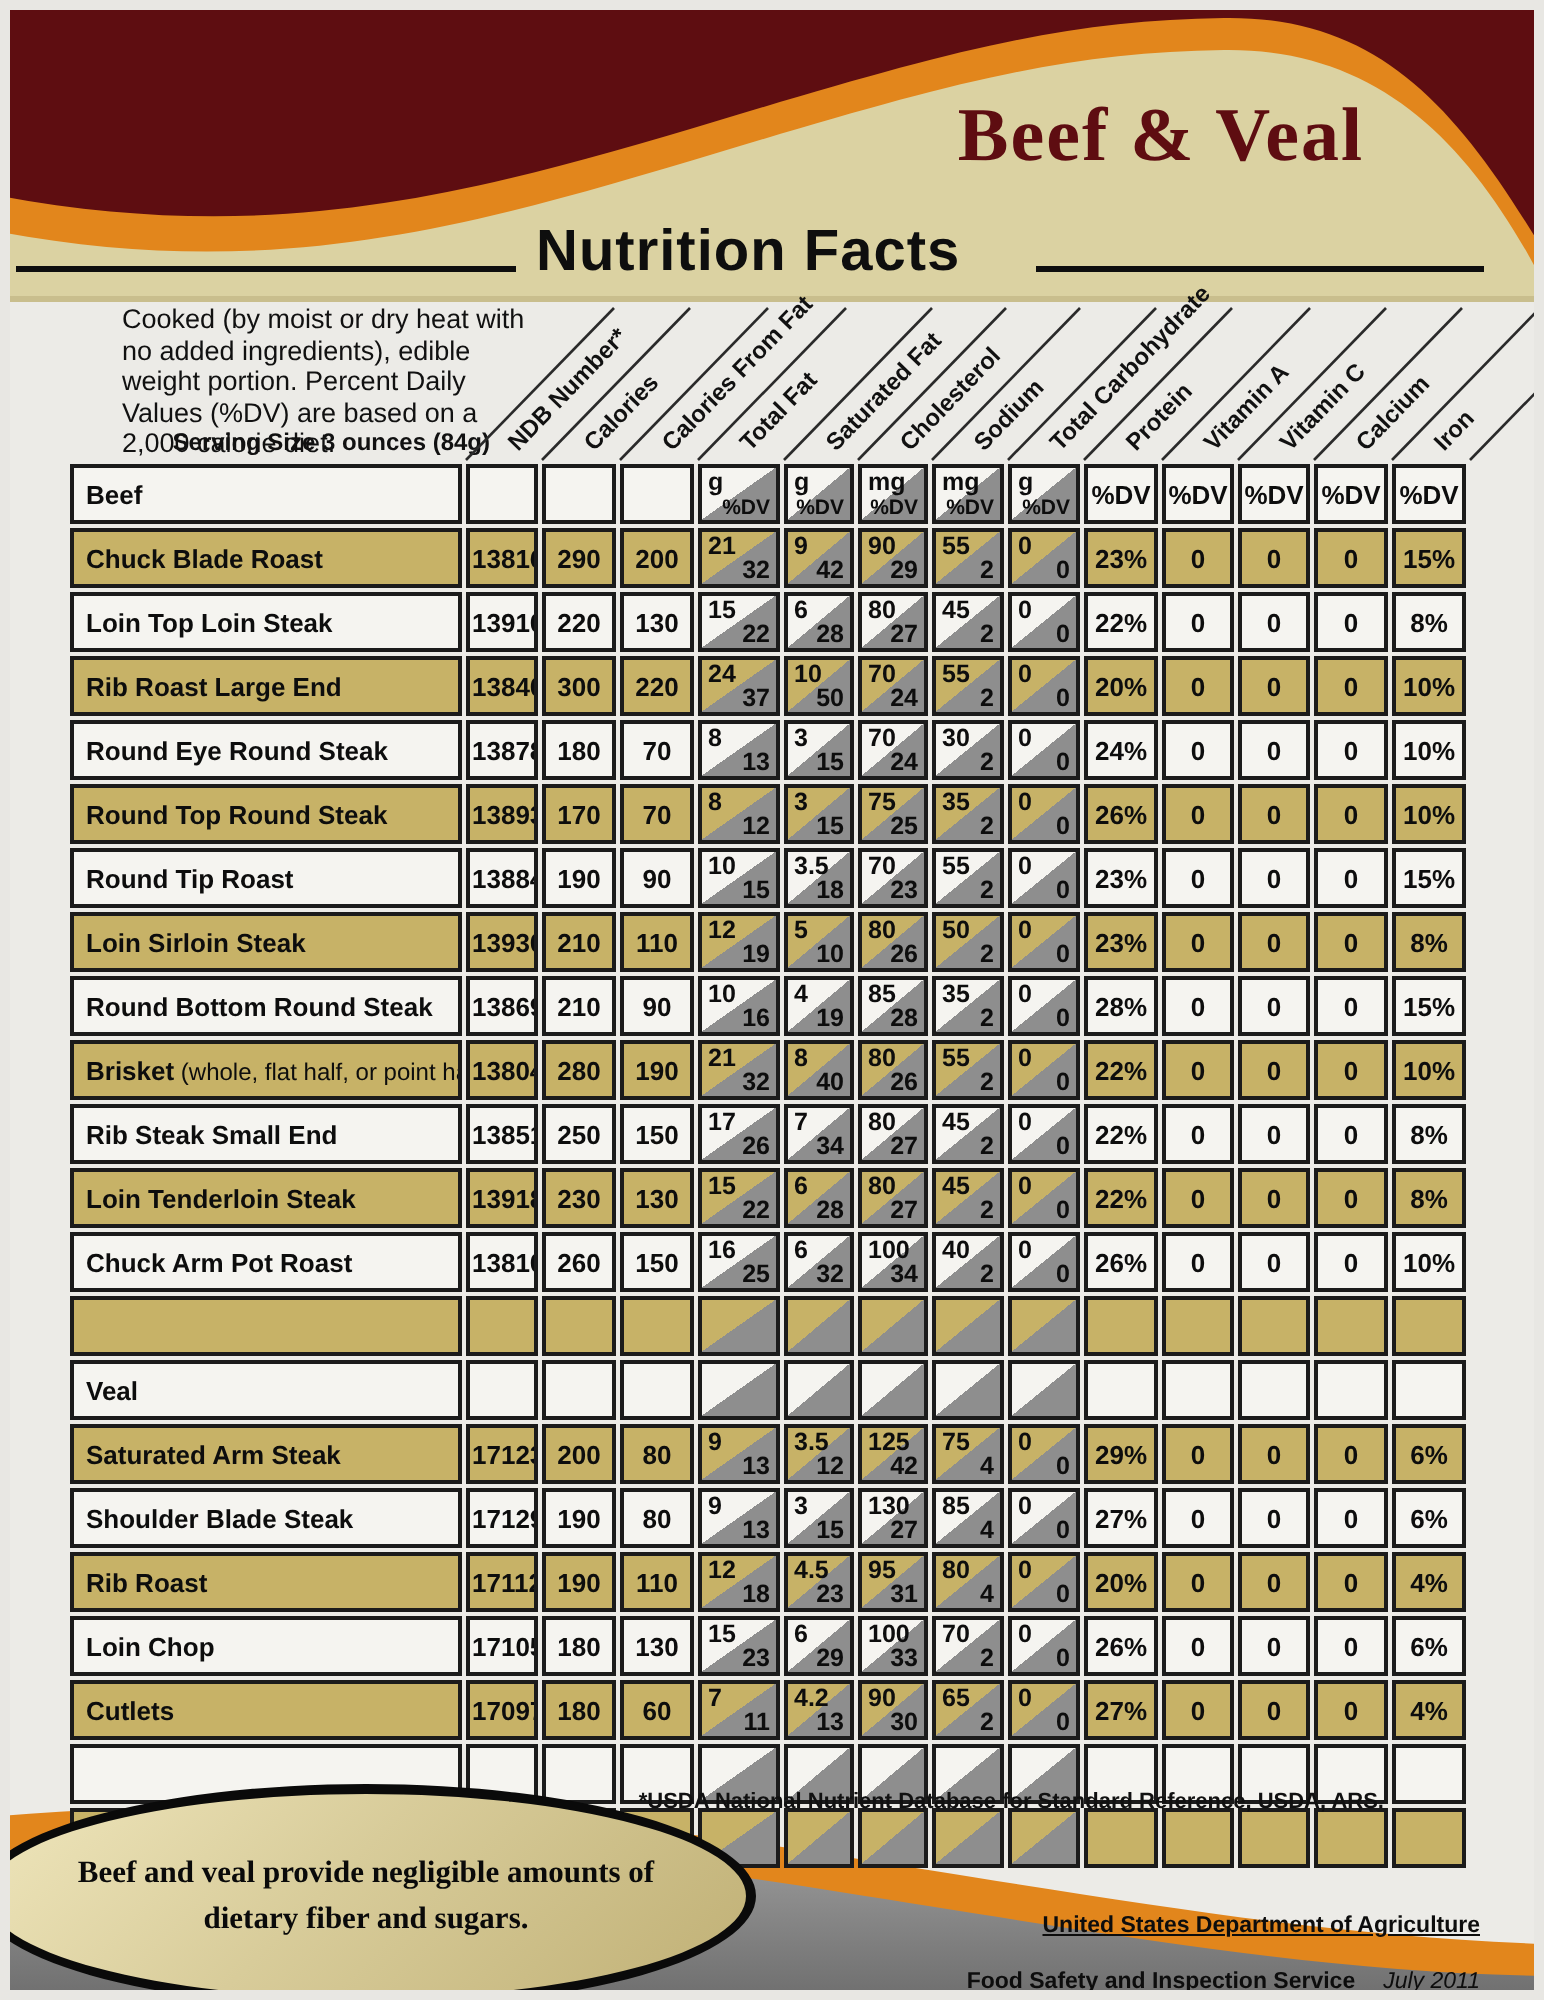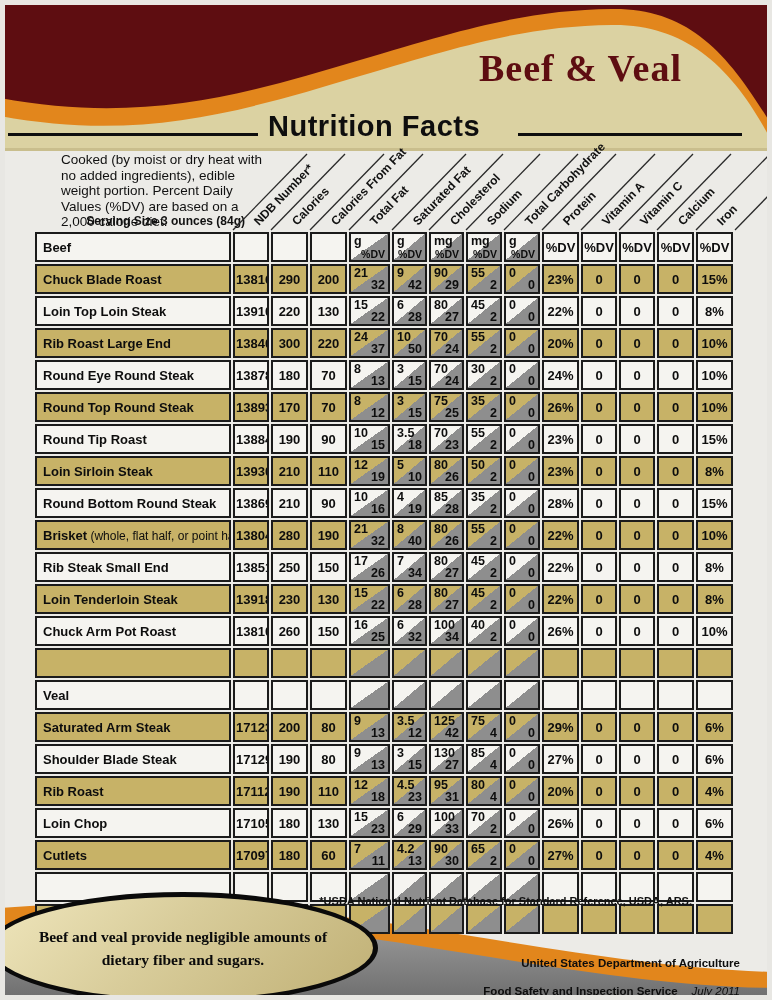--- a/index.html
+++ b/index.html
@@ -61,21 +61,21 @@
     position:absolute;left:-12px;top:892px;width:380px;height:102px;z-index:3;
     border:5px solid #0a0a0a;border-radius:50%;
     background:linear-gradient(135deg,#EFE6BC 0%,#D8CC9A 45%,#C0B075 100%);
     display:flex;align-items:center;justify-content:center;text-align:center;
   }
   .note-ellipse .txt{
     width:310px;font-family:"Liberation Serif",serif;font-weight:bold;font-size:15.5px;
     line-height:1.5;color:#0a0a0a;
   }
   .footer{position:absolute;top:957px;right:32px;z-index:4;text-align:right;color:#0d0d0d;}
-  .footer .l1{font-weight:bold;font-size:11.5px;}
+  .footer .l1{font-weight:bold;font-size:11.5px;text-decoration:underline;}
   .footer .l2{font-weight:bold;font-size:11.5px;margin-top:16px;}
   .footer .date{font-style:italic;font-weight:normal;margin-left:14px;}
   
   .frame{position:absolute;background:#E8E7E3;z-index:10;}
   .frame.t{left:0;top:0;width:772px;height:5px;}
   .frame.b{left:0;top:995px;width:772px;height:5px;}
   .frame.le{left:0;top:0;width:5px;height:1000px;}
   .frame.ri{left:767px;top:0;width:5px;height:1000px;}
 </style>
 </head>

